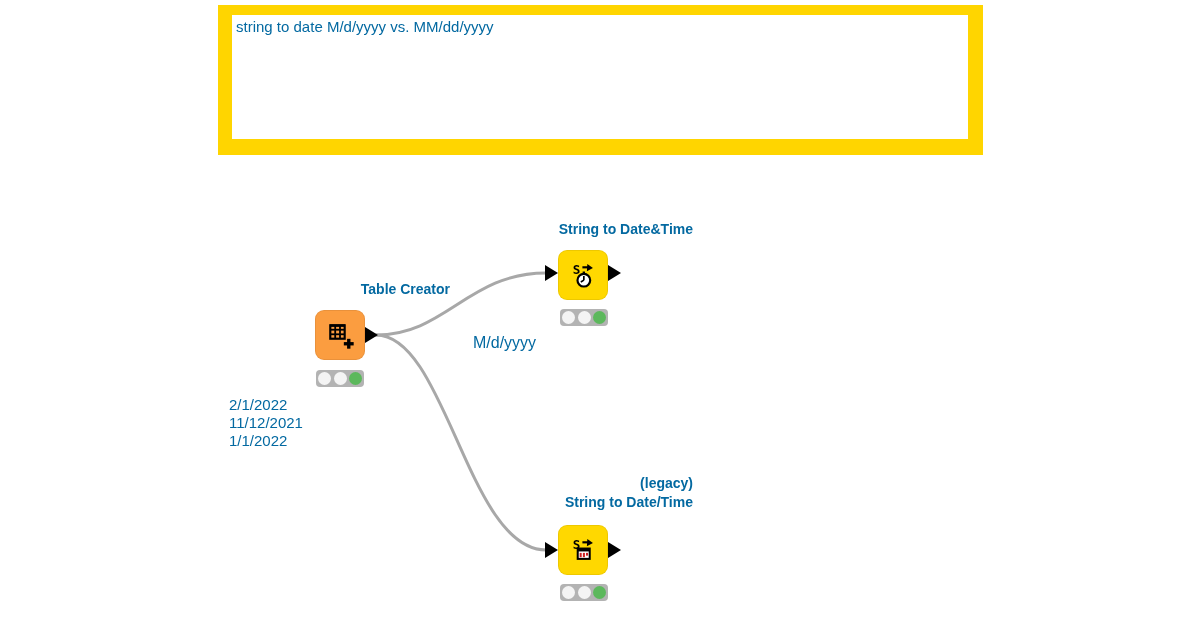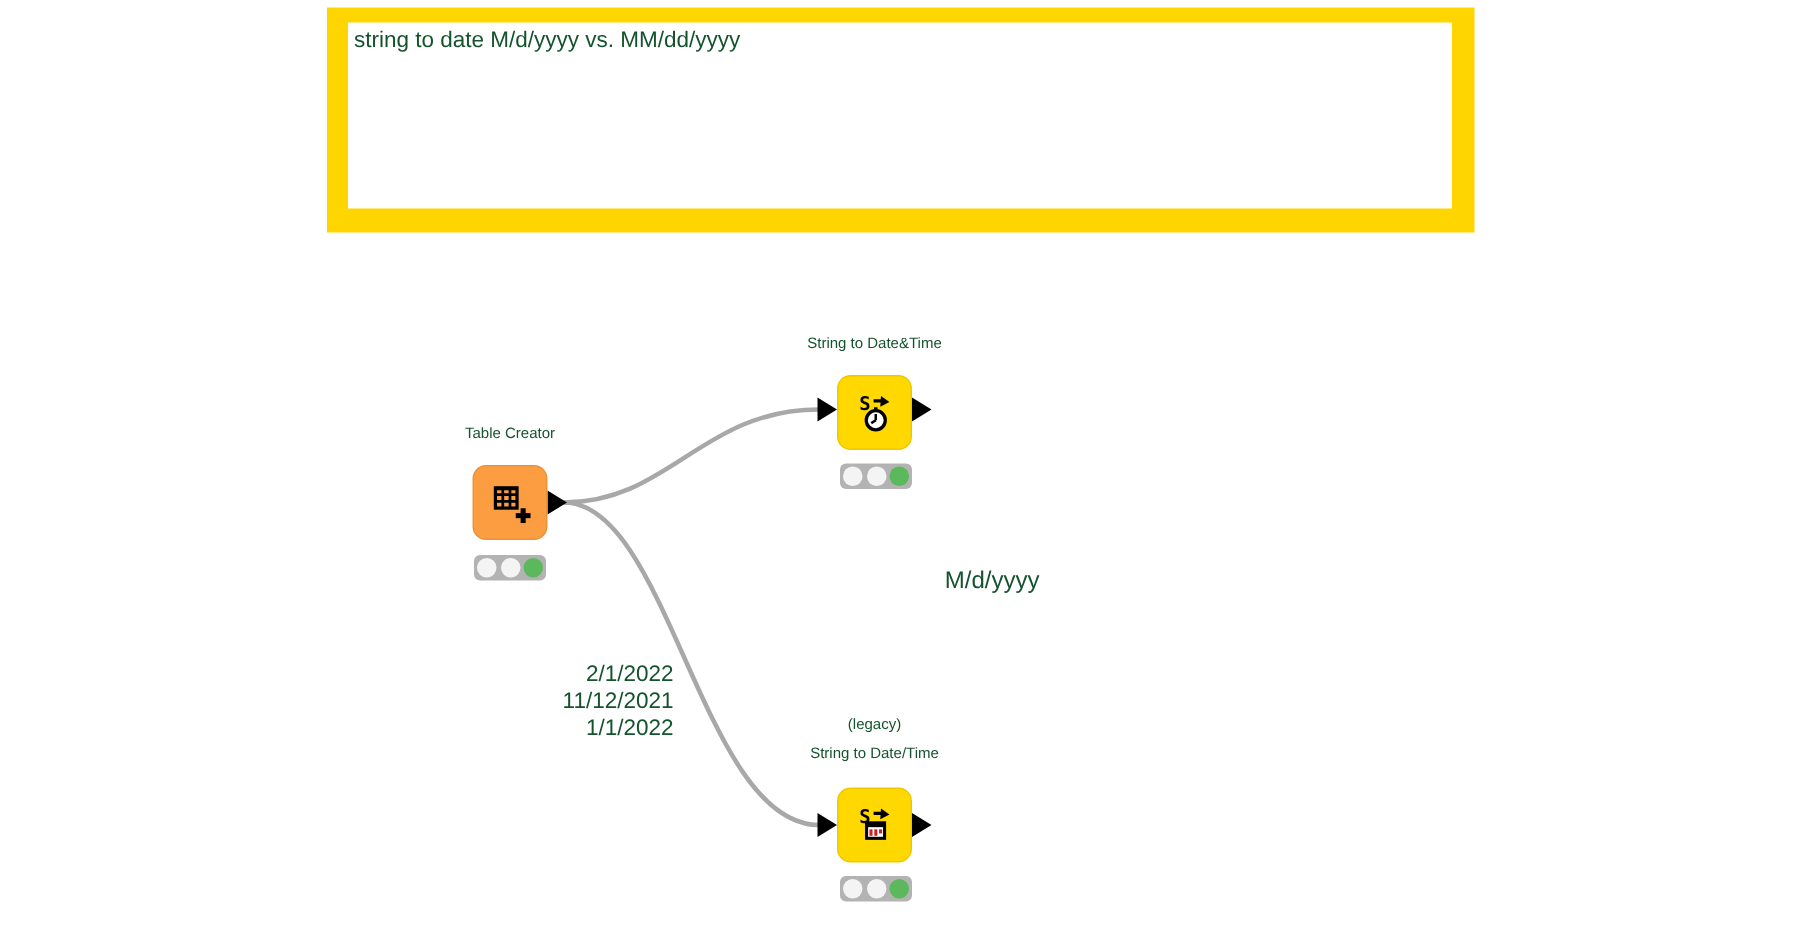--- a/index.html
+++ b/index.html
@@ -1,50 +1,50 @@
 <!DOCTYPE html>
 <html><head>
 <meta charset="utf-8">
 <style>
   html,body{margin:0;padding:0;background:#ffffff;}
   #canvas{
     position:relative;width:1112px;height:630px;background:#ffffff;
-    font-family:"Liberation Sans",sans-serif;color:#14532d;overflow:hidden;
+    font-family:"Liberation Sans",sans-serif;color:#0369a1;overflow:hidden;
   }
   
   .annotation{
     position:absolute;left:218px;top:5px;width:765px;height:150px;
     box-sizing:border-box;background:#ffffff;
     border-style:solid;border-width:10px 15px 16px 14px;
     padding:2px 4px;
   }
   .annotation .ann-line{font-size:15px;line-height:19px;white-space:pre;}
   
   #edges{position:absolute;left:0;top:0;width:1200px;height:630px;}
   
   .node{
     position:absolute;width:50px;height:50px;border-radius:9px;
     display:flex;align-items:center;justify-content:center;
     box-shadow:0 0 0 1px rgba(0,0,0,0.07) inset;
   }
   .node-label{
-    position:absolute;width:220px;text-align:center;
-    font-size:10px;font-weight:normal;line-height:19px;
+    position:absolute;width:220px;text-align:right;
+    font-size:14px;font-weight:bold;line-height:19px;
   }
   .traffic-light{
     position:absolute;width:48px;height:17px;background:#b3b3b3;
     border-radius:4px;display:flex;align-items:center;
     justify-content:space-between;padding:0 2px;box-sizing:border-box;
   }
   .light{width:13px;height:13px;border-radius:50%;}
   .light.off{background:#f4f4f4;}
   .light.on{background:#5cb85c;}
   .node-comment{
-    position:absolute;width:220px;text-align:right;
-    font-size:15px;line-height:18px;margin-top:45px;
+    position:absolute;width:220px;text-align:left;
+    font-size:15px;line-height:18px;
   }
   .node-comment.single{font-size:16px;}
 </style>
 </head>
 <body>
 
 <div id="canvas">
 
   <div class="annotation" style="border-color: rgb(255, 213, 0);">
     <div class="ann-line">string to date M/d/yyyy vs. MM/dd/yyyy</div>

